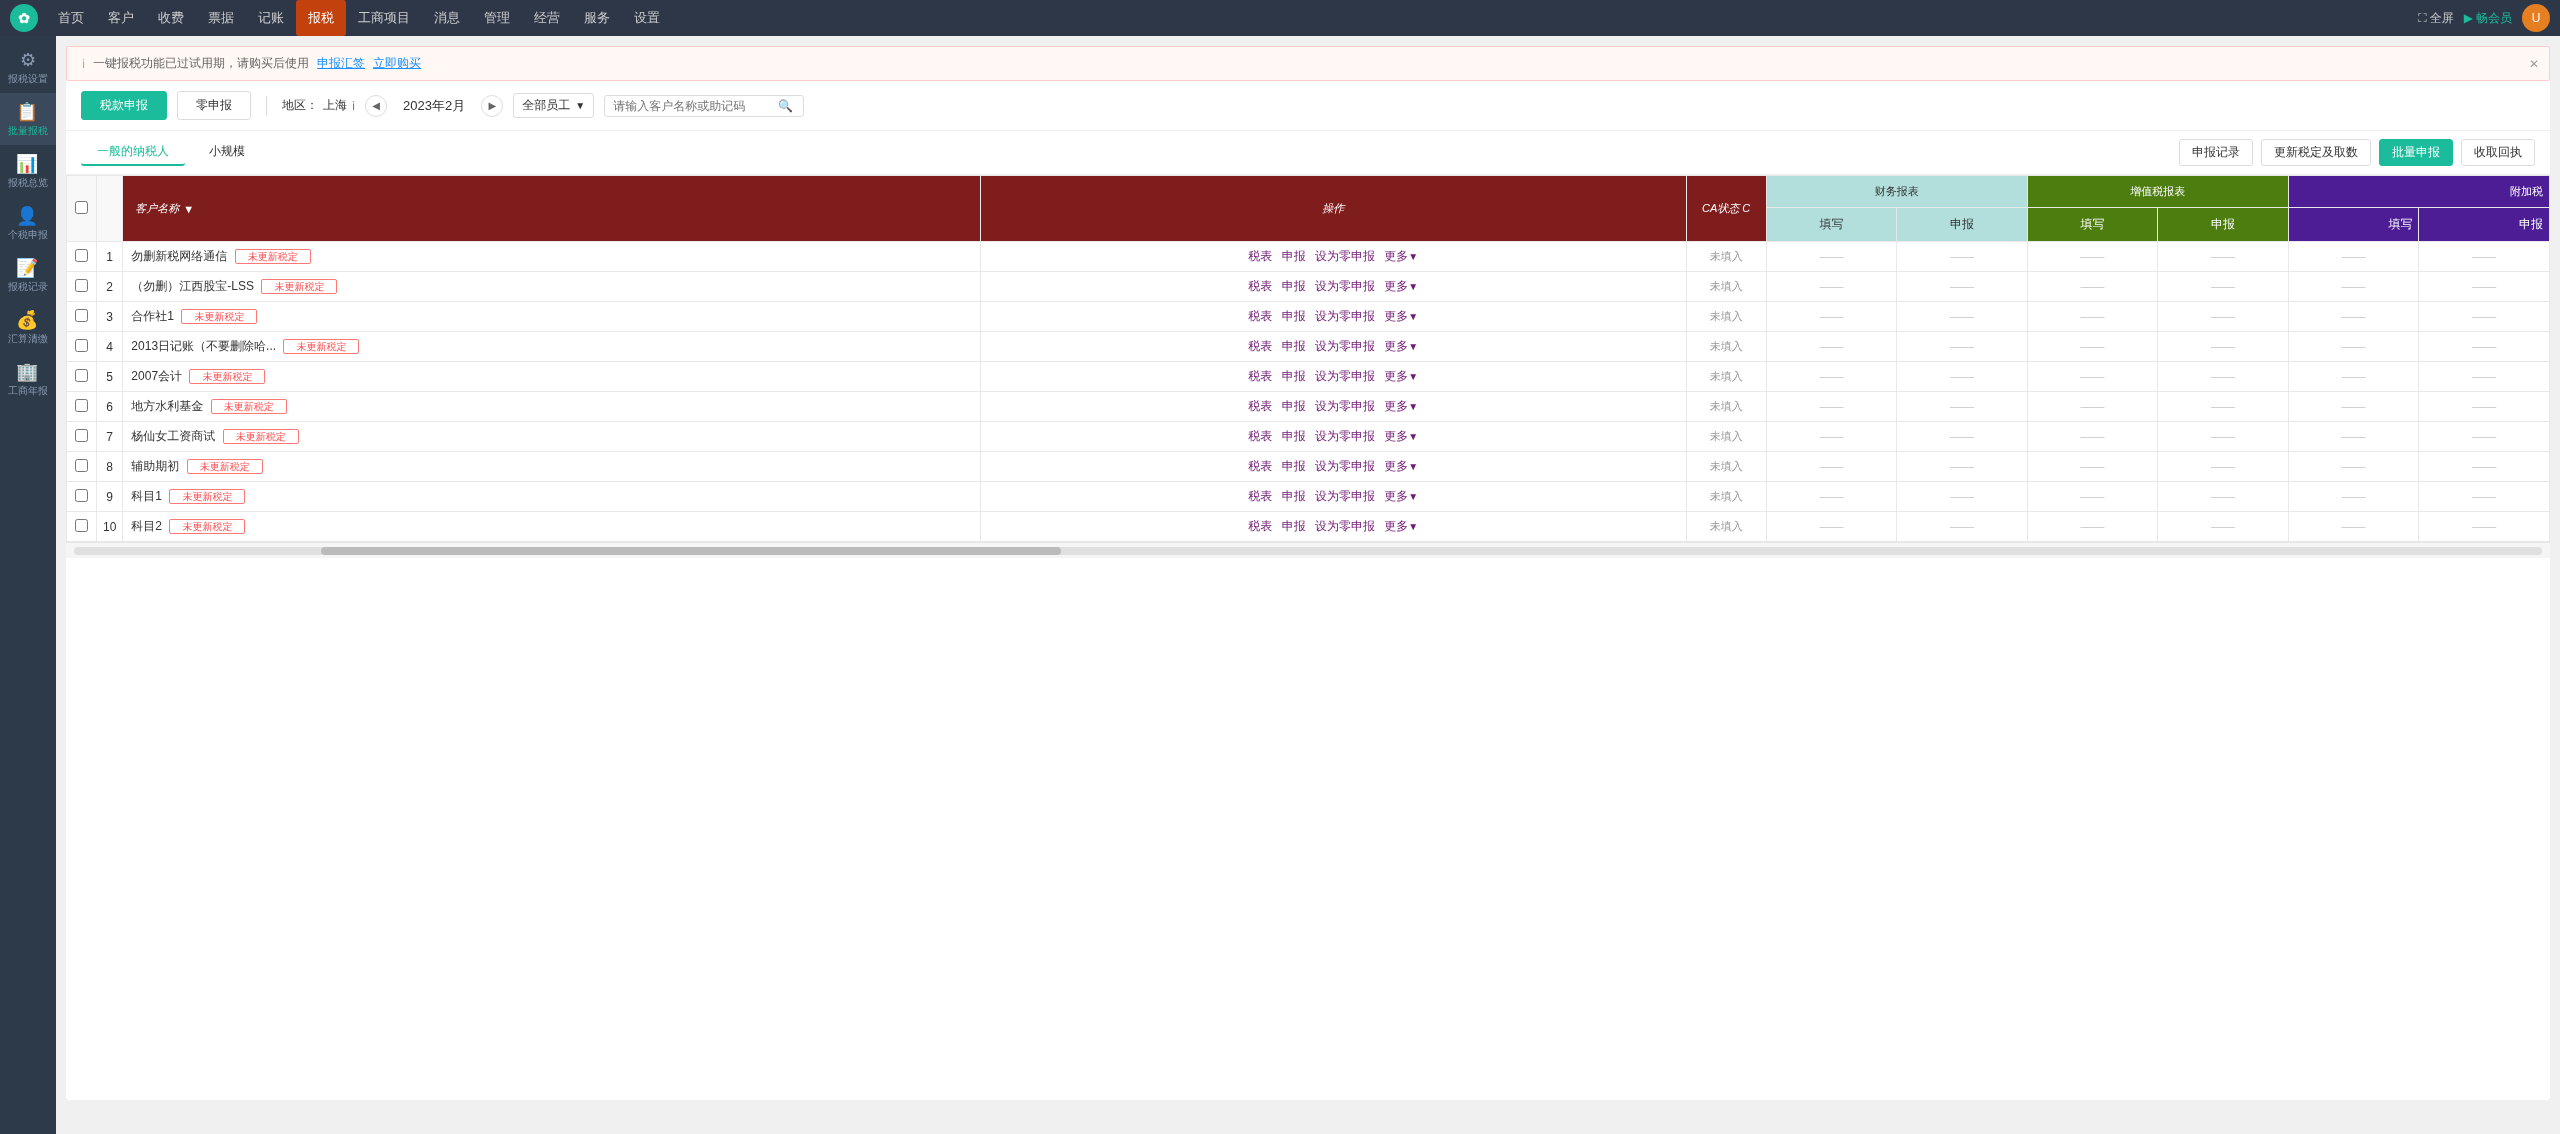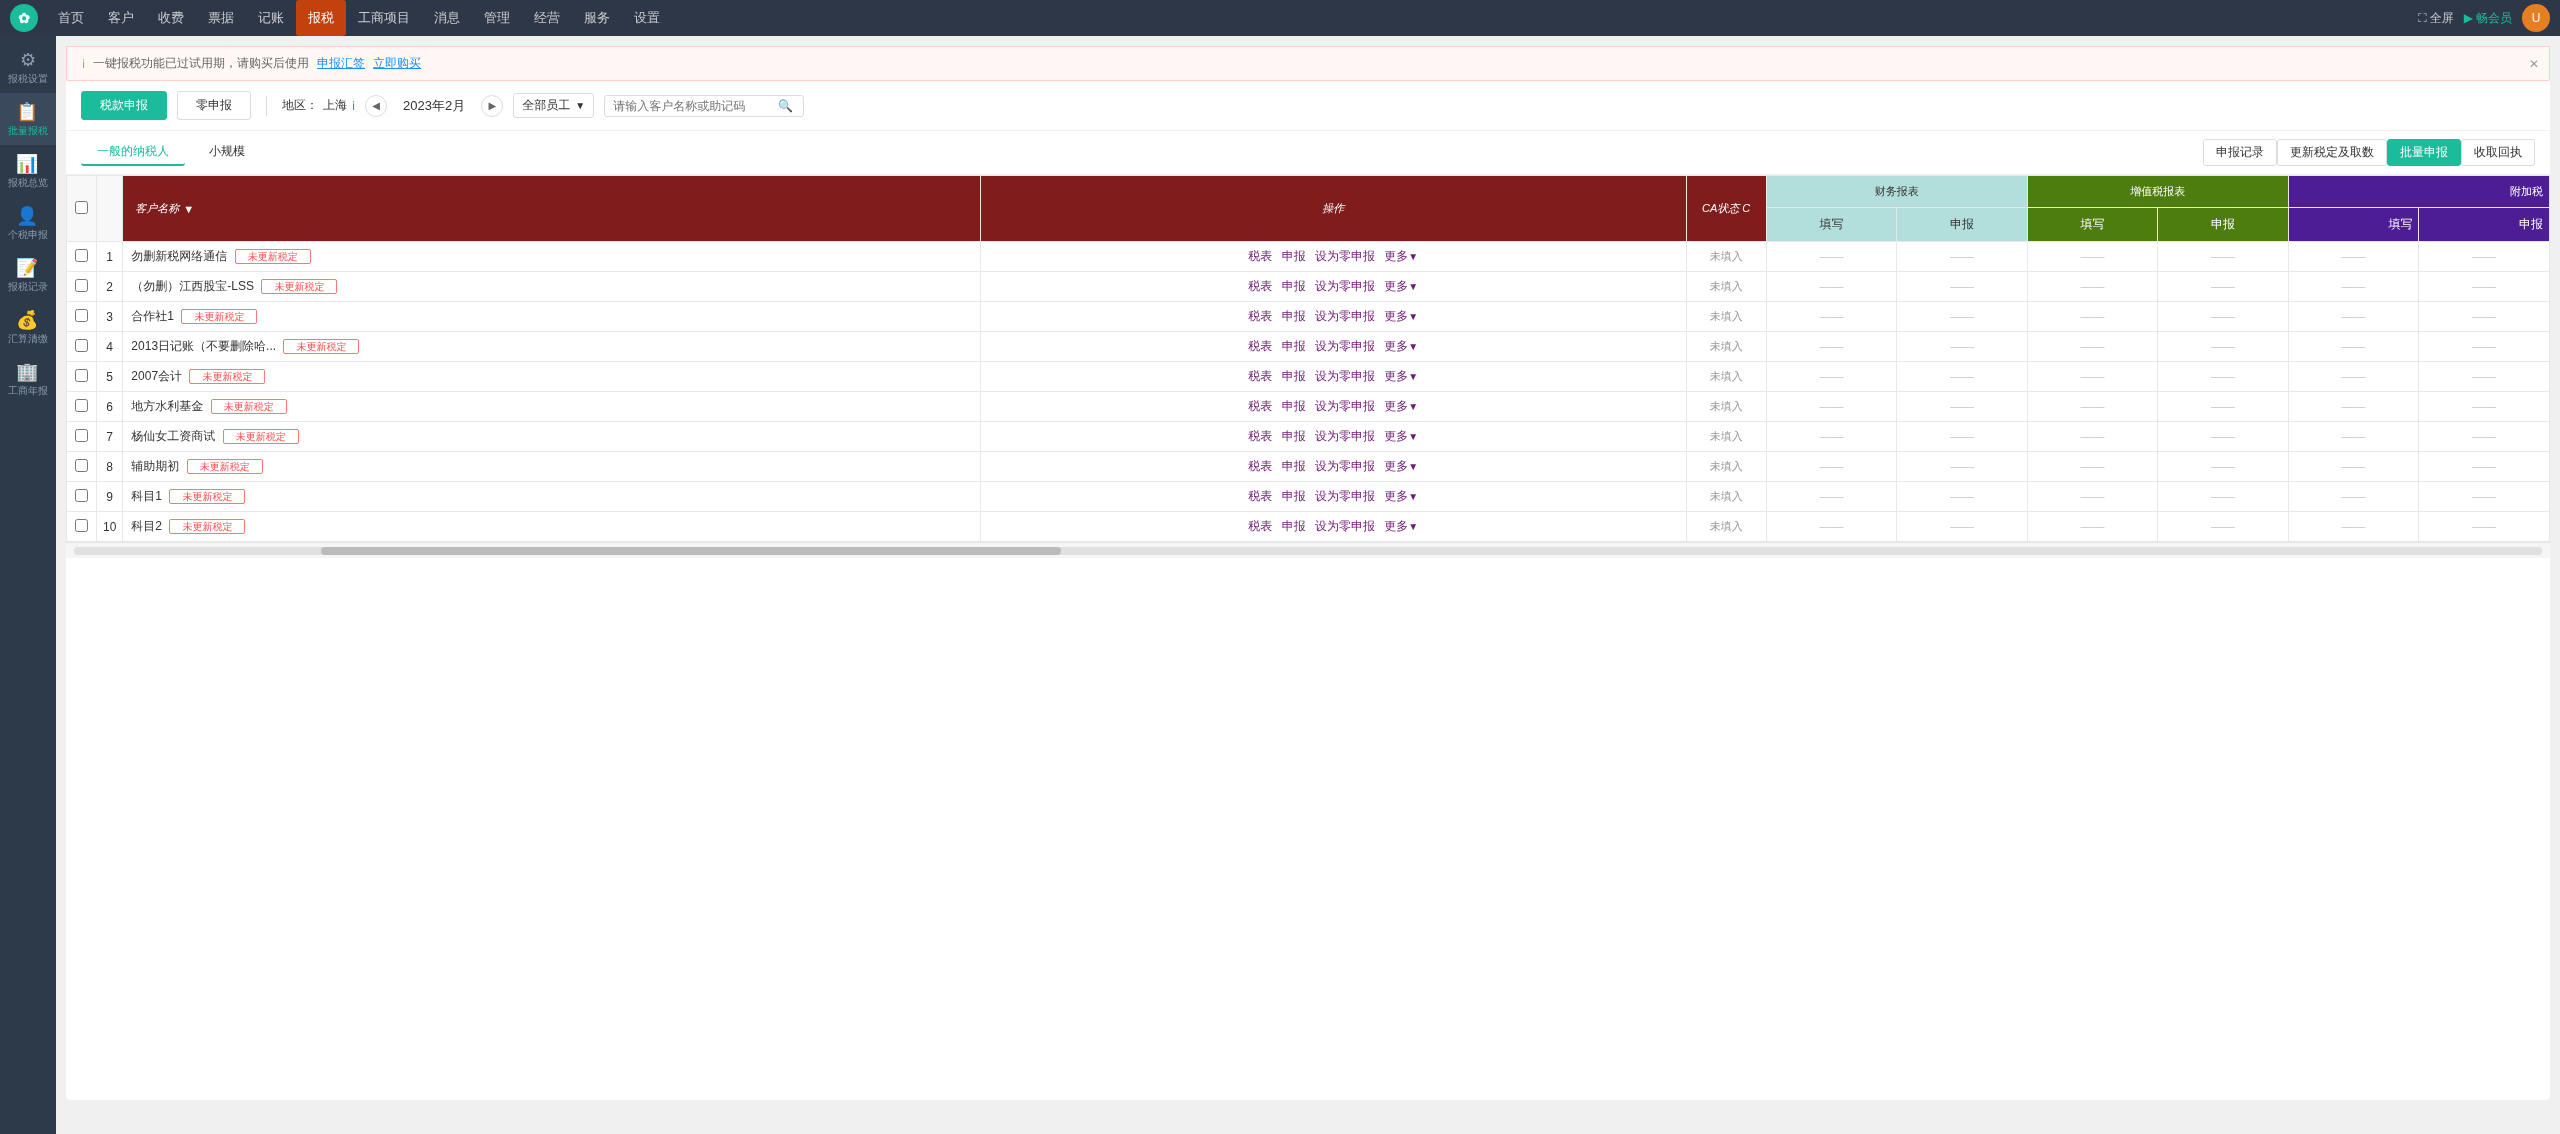--- a/index.html
+++ b/index.html
@@ -44,21 +44,21 @@
     .period { font-size: 13px; color: #333; margin: 0 6px; }
     .employee-select { border: 1px solid #ddd; border-radius: 3px; padding: 3px 8px; font-size: 12px; color: #333; display: flex; align-items: center; gap: 5px; cursor: pointer; background: #fff; }
     .search-box { border: 1px solid #ddd; border-radius: 3px; padding: 3px 8px; font-size: 12px; display: flex; align-items: center; gap: 5px; min-width: 200px; color: #999; }
     .search-icon { color: #999; cursor: pointer; }
 
     
     .sub-toolbar { padding: 8px 15px; display: flex; align-items: center; justify-content: space-between; border-bottom: 1px solid #f0f0f0; }
     .taxpayer-tabs { display: flex; gap: 8px; }
     .taxpayer-tab { padding: 4px 16px; border-radius: 3px; cursor: pointer; font-size: 12px; color: #333; border-bottom: 2px solid transparent; }
     .taxpayer-tab.active { color: #1abc9c; border-bottom: 2px solid #1abc9c; }
-    .action-btns { display: flex; align-items: center; }
+    .action-btns { display: flex; align-items: center; gap: 8px; }
     .action-btn { padding: 4px 12px; border: 1px solid #ddd; border-radius: 3px; cursor: pointer; font-size: 12px; background: #fff; color: #333; }
     .action-btn.primary { background: #1abc9c; color: #fff; border-color: #1abc9c; }
     .action-btn.secondary { background: #fff; color: #333; }
 
     
     .table-container { overflow-x: auto; }
     table { width: 100%; border-collapse: collapse; font-size: 12px; }
     thead tr { background: #f8f8f8; }
     th { padding: 8px 6px; text-align: center; border: 1px solid #e8e8e8; color: #666; font-weight: normal; white-space: nowrap; }
     td { padding: 6px 6px; border: 1px solid #e8e8e8; text-align: center; color: #333; white-space: nowrap; }

